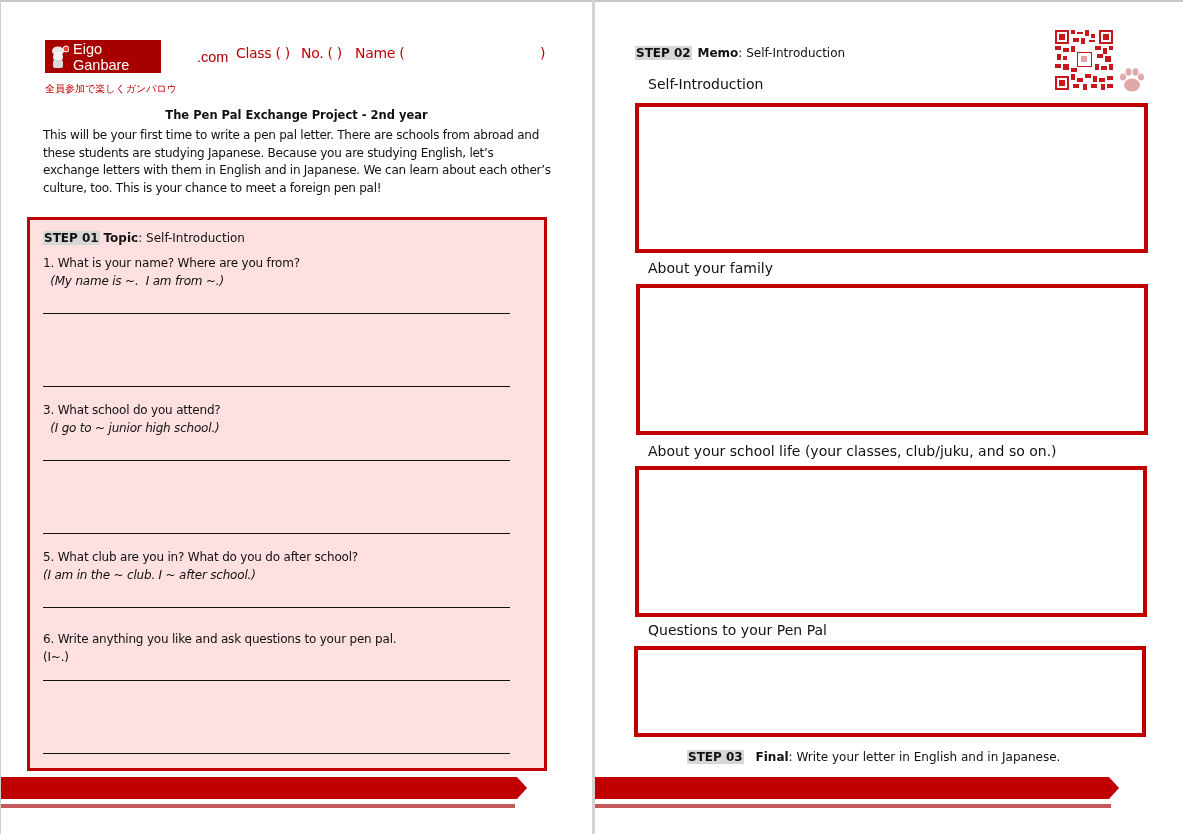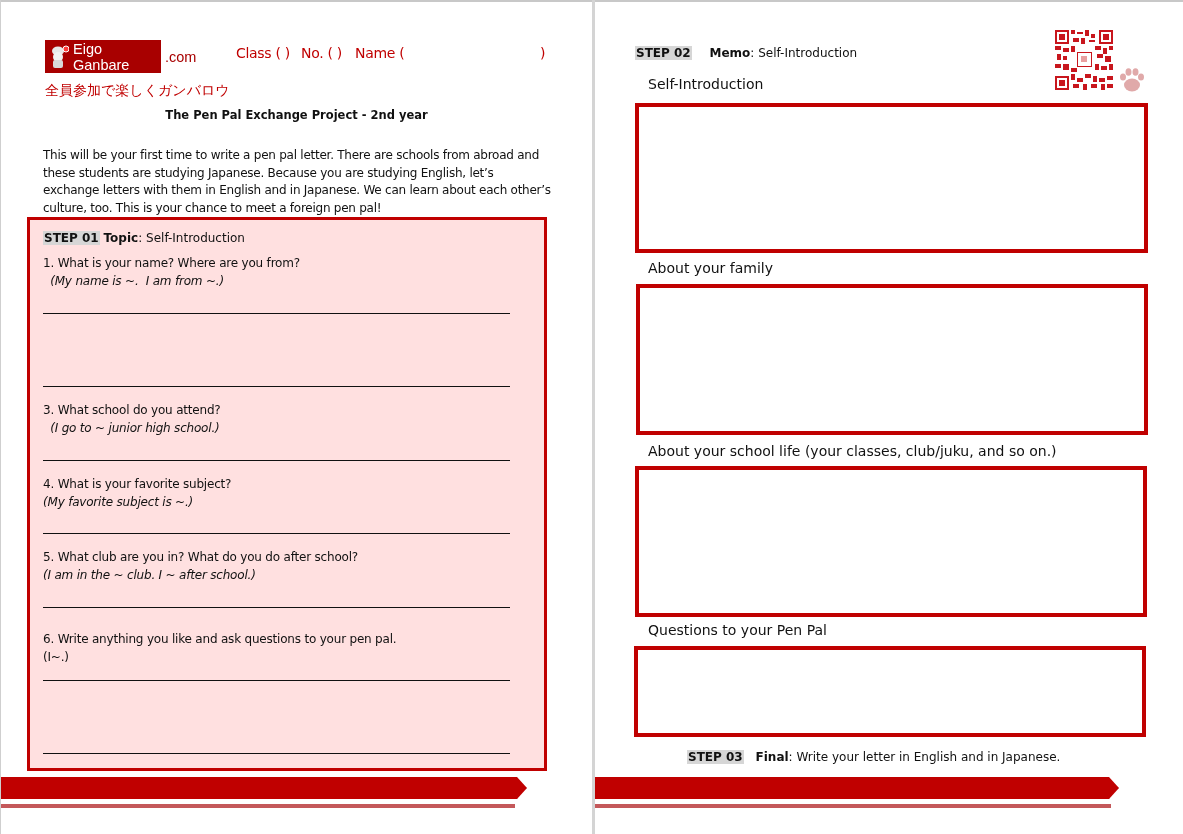--- a/index.html
+++ b/index.html
@@ -4,50 +4,50 @@
 <style>
   * { box-sizing: border-box; margin: 0; padding: 0; }
   html, body { width: 1183px; height: 834px; overflow: hidden; background: #ffffff; }
   body { position: relative; font-family: "DejaVu Sans", sans-serif; color: #111; }
   .topline { position: absolute; left: 0; top: 0; width: 1183px; height: 2px; background: #c8c8c8; }
   .leftline { position: absolute; left: 0; top: 0; width: 1px; height: 834px; background: #cfcfcf; }
   .divider { position: absolute; left: 592px; top: 0; width: 3px; height: 834px; background: #d4d4d4; }
   .page { position: absolute; top: 2px; height: 832px; }
   .page.left { left: 1px; width: 591px; }
   .page.right { left: 595px; width: 588px; }
-  .abs { position: absolute; }
+  .abs { position: absolute; gap: 32px; }
 
   
   .logo { left: 44px; top: 38px; display: flex; align-items: center; }
   .logo-box { background: #a80000; color: #fff; height: 33px; width: 116px; display: flex; align-items: center; padding-left: 4px; font-family: "Liberation Sans", sans-serif; font-size: 14.5px; }
   .logo-chef { width: 20px; height: 24px; margin-right: 4px; position: relative; }
   .logo-com { color: #a80000; font-family: "Liberation Sans", sans-serif; font-size: 14.5px; margin-left: 4px; }
-  .tagline { left: 44px; top: 80px; color: #c00000; font-size: 14px; }
+  .tagline { left: 44px; top: 80px; color: #c00000; font-size: 10px; }
 
   .hdr-field { top: 43px; color: #c00000; font-size: 14px; font-family: "DejaVu Sans", sans-serif; letter-spacing: -0.3px; }
 
   .doc-title { left: 0; width: 591px; top: 106px; text-align: center; font-weight: bold; font-size: 11.5px; }
-  .intro { left: 42px; top: 145px; width: 510px; font-size: 12px; line-height: 17.7px; letter-spacing: -0.25px; }
+  .intro { left: 42px; top: 125px; width: 510px; font-size: 12px; line-height: 17.7px; letter-spacing: -0.25px; }
 
   .step1 { left: 26px; top: 215px; width: 520px; height: 554px; border: 3px solid #c00000; background: #ffe0e0; }
   .step-tag { background: #d6d6d6; font-weight: bold; padding: 0 1px; }
   .step1-head { left: 13px; top: 11px; font-size: 12px; }
   .step1-head b { font-weight: bold; }
   .q { left: 13px; font-size: 12px; line-height: 17.5px; letter-spacing: -0.2px; }
   .q .hint { font-style: italic; display: block; }
   .q .hint.jp { font-style: normal; }
   .answer-line { left: 13px; width: 467px; height: 1px; background: #111; }
 
   .banner { height: 22px; }
   .banner-bar { position: absolute; left: 0; top: 0; height: 22px; background: #c00000; clip-path: polygon(0 0, calc(100% - 10px) 0, 100% 50%, calc(100% - 10px) 100%, 0 100%); box-shadow: 0 2px 2px rgba(0,0,0,0.3); }
   .banner-under { position: absolute; left: 0; top: 27px; height: 4px; background: #c4585a; }
 
   
   .step2-head { left: 40px; top: 44px; font-size: 12px; }
-  .memo-label { font-weight: bold; margin-left: 14px; }
+  .memo-label { font-weight: bold; margin-left: 2px; }
   .sec-label { left: 53px; font-size: 14px; }
   .memo-box { border: 4px solid #c00000; background: #fff; }
   .qr { left: 460px; top: 28px; width: 58px; height: 60px; }
   .paw { left: 523px; top: 65px; width: 28px; height: 26px; }
   .step3 { left: 44px; top: 748px; font-size: 12px; padding-left: 48px; }
   .step3 .final { font-weight: bold; margin-left: 8px; }
 </style>
 </head>
 <body>
 
@@ -94,24 +94,20 @@
     <div class="abs answer-line" style="top:93px;"></div>
 
     <div class="abs answer-line" style="top:166px;"></div>
 
     <div class="abs q" style="top:182px;">
       <span>3. What school do you attend?</span>
       <span class="hint" style="white-space:pre;">  (I go to ~ junior high school.)</span>
     </div>
     <div class="abs answer-line" style="top:240px;"></div>
 
-    <div class="abs q" style="top:256px;">
-      <span>4. What is your favorite subject?</span>
-      <span class="hint">(My favorite subject is ~.)</span>
-    </div>
     <div class="abs answer-line" style="top:313px;"></div>
 
     <div class="abs q" style="top:329px;">
       <span>5. What club are you in? What do you do after school?</span>
       <span class="hint">(I am in the ~ club. I ~ after school.)</span>
     </div>
     <div class="abs answer-line" style="top:387px;"></div>
 
     <div class="abs q" style="top:403px;margin-top:8px;">
       <span>6. Write anything you like and ask questions to your pen pal.</span>

